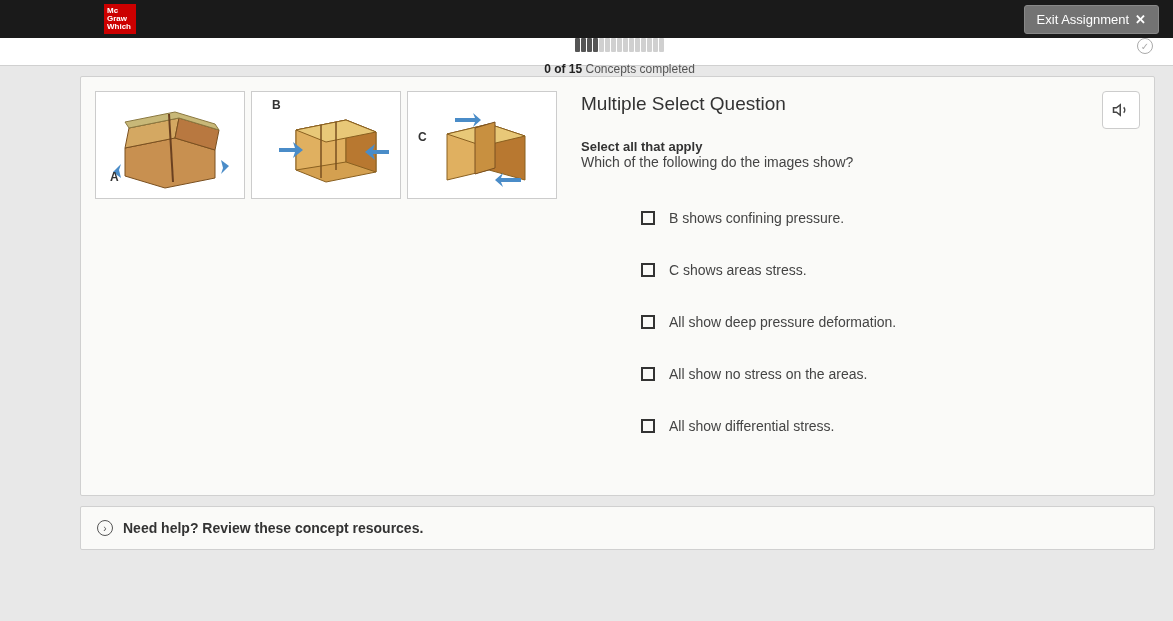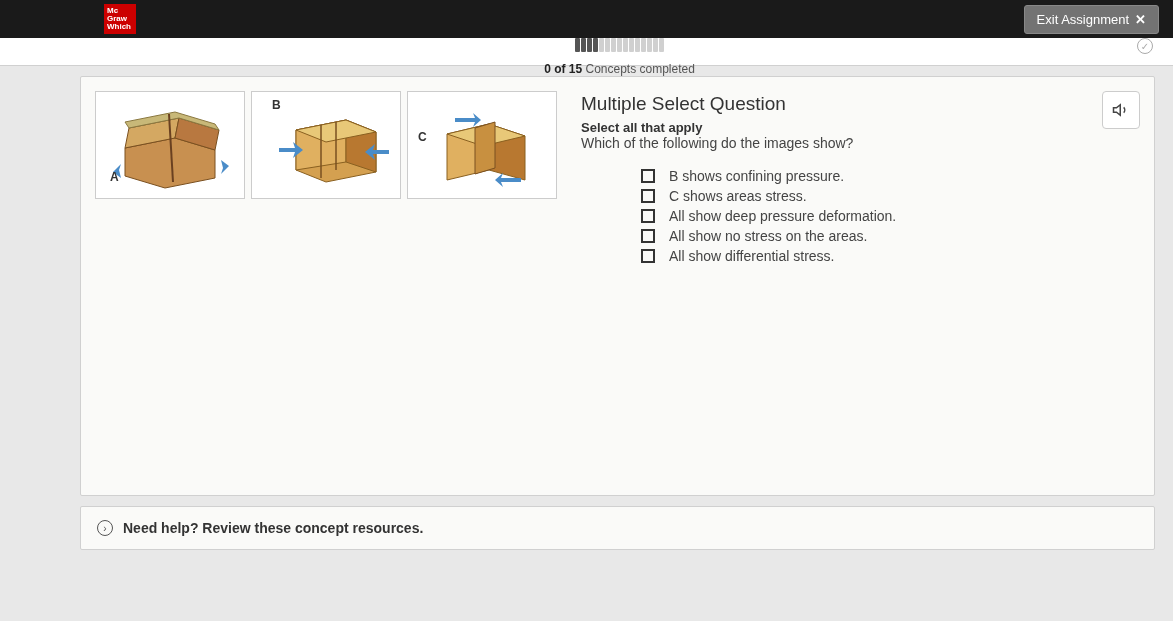--- a/index.html
+++ b/index.html
@@ -131,37 +131,37 @@
       color: #333;
     }
     .question-area {
       flex: 1;
       padding-top: 2px;
     }
     .q-title {
       font-size: 19px;
       color: #333;
       font-weight: 500;
-      margin-bottom: 5px;
+      margin-bottom: 24px;
     }
     .q-sub {
       font-size: 13px;
       font-weight: bold;
       color: #333;
     }
     .q-text {
       font-size: 14px;
       color: #444;
-      margin-bottom: 17px;
+      margin-bottom: 40px;
     }
     .options {
       padding-left: 60px;
       display: flex;
       flex-direction: column;
-      gap: 4px;
+      gap: 36px;
     }
     .option {
       display: flex;
       align-items: center;
       gap: 14px;
       cursor: pointer;
     }
     .checkbox {
       width: 14px;
       height: 14px;

